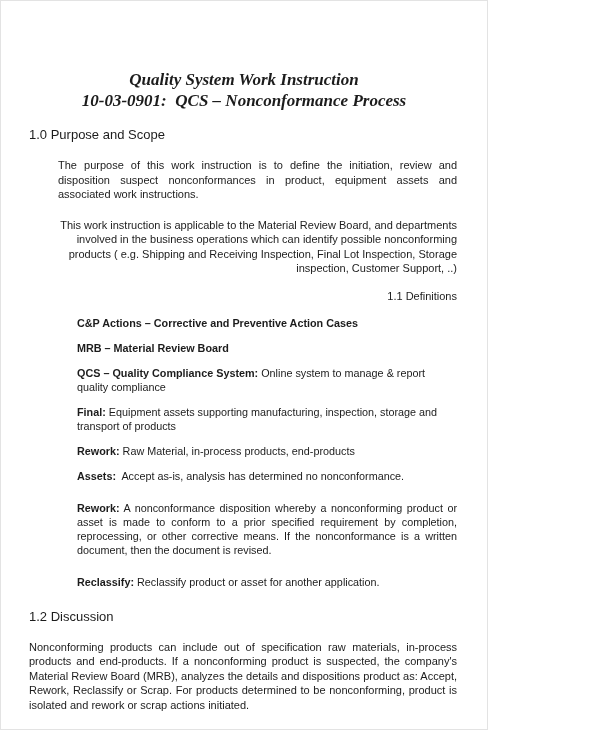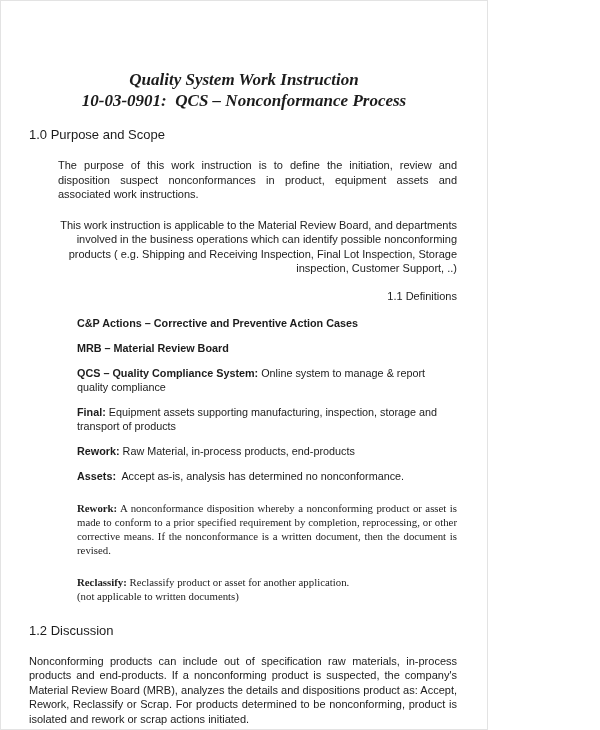--- a/index.html
+++ b/index.html
@@ -42,21 +42,21 @@
   .h-sub {
     font-size: 11px;
     font-weight: normal;
     margin: 12px 0 14px 0;
   }
   .def {
     font-size: 10.8px;
     line-height: 14px;
     margin: 0 0 11px 0;
   }
-  .def.gap-before { margin-top: 18px; font-family: Liberation Serif, serif; }
+  .def.gap-before { margin-top: 18px; }
   .term { font-weight: bold; }
   .pre { white-space: pre-wrap; }
   .section-discussion { margin-top: 20px; }
 </style>
 </head>
 <body>
 
 <div class="page">
 
   <div class="doc-header">
@@ -83,21 +83,21 @@
       <p class="def pre"><span class="term">QCS – Quality Compliance System:</span><span> Online system to manage &amp; report quality compliance</span></p>
 
       <p class="def pre"><span class="term">Final:</span><span> Equipment assets supporting manufacturing, inspection, storage and transport of products</span></p>
 
       <p class="def pre"><span class="term">Rework:</span><span> Raw Material, in-process products, end-products</span></p>
 
       <p class="def pre"><span class="term">Assets:</span><span>  Accept as-is, analysis has determined no nonconformance.</span></p>
 
       <p class="def justify gap-before"><span class="term">Rework:</span><span> A nonconformance disposition whereby a nonconforming product or asset is made to conform to a prior specified requirement by completion, reprocessing, or other corrective means. If the nonconformance is a written document, then the document is revised.</span></p>
 
-      <p class="def pre gap-before"><span class="term">Reclassify:</span><span> Reclassify product or asset for another application.</span><br><span>(not applicable to written documents)</span></p>
+      <p class="def pre gap-before"><span class="term">Reclassify:</span><span> Reclassify product or asset for another application.</span><br></p>
 
 
     </div>
 
     <div class="section-discussion">
       <div class="h-main">1.2 Discussion</div>
       <p class="body-p justify">Nonconforming products can include out of specification raw materials, in-process products and end-products.  If a nonconforming product is suspected, the company's Material Review Board (MRB), analyzes the details and dispositions product as: Accept, Rework, Reclassify or Scrap. For products determined to be nonconforming, product is isolated and rework or scrap actions initiated.</p>
     </div>
 
   </div>

